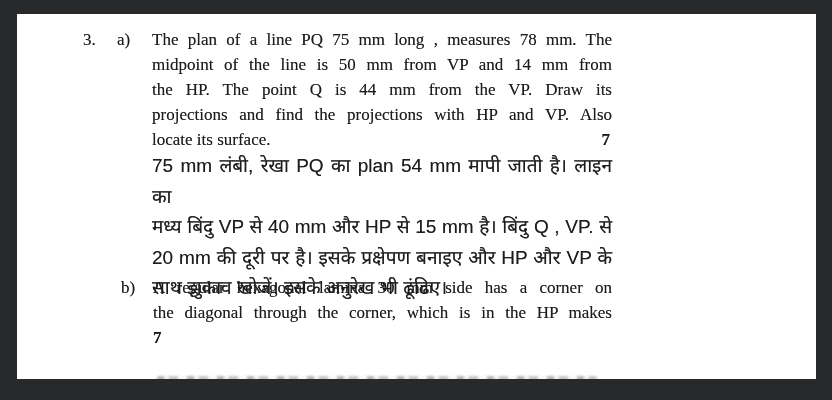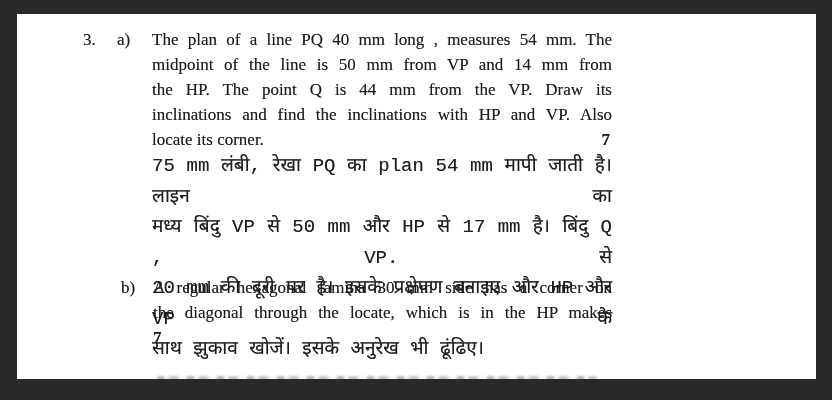--- a/index.html
+++ b/index.html
@@ -53,21 +53,21 @@
     font-size: 17px;
     line-height: 25px;
   }
   .block-hi-a {
     position: absolute;
     left: 135px;
     top: 137px;
     width: 460px;
     font-size: 19px;
     line-height: 30.5px;
-    font-family: Liberation Mono, monospace;
+    font-family: Liberation Sans, sans-serif;
   }
   .block-en-b {
     position: absolute;
     left: 136px;
     top: 261px;
     width: 459px;
     font-size: 17px;
     line-height: 25px;
   }
   .jline {
@@ -105,42 +105,42 @@
 <body>
 
 <div class="scene">
   <div class="paper scan-text">
 
     <div class="q-number">3.</div>
 
     <div class="part-letter-a">a)</div>
 
     <div class="block-en-a">
-      <div class="jline">The plan of a line PQ 40 mm long , measures 54 mm. The</div>
+      <div class="jline">The plan of a line PQ 75 mm long , measures 78 mm. The</div>
       <div class="jline">midpoint of the line is 50 mm from VP and 14 mm from</div>
       <div class="jline">the HP. The point Q is 44 mm from the VP. Draw its</div>
-      <div class="jline">inclinations and find the inclinations with HP and VP. Also</div>
+      <div class="jline">projections and find the projections with HP and VP. Also</div>
       <div class="lastline">
-        <span>locate its corner.</span>
+        <span>locate its surface.</span>
         <span class="marks">7</span>
       </div>
     </div>
 
     <div class="block-hi-a">
       <div class="jline">75 mm लंबी, रेखा PQ का plan 54 mm  मापी जाती है। लाइन का</div>
-      <div class="jline">मध्य बिंदु VP से 50 mm और HP से 17 mm है। बिंदु Q , VP. से</div>
+      <div class="jline">मध्य बिंदु VP से 40 mm और HP से 15 mm है। बिंदु Q , VP. से</div>
       <div class="jline">20 mm की दूरी पर है। इसके प्रक्षेपण बनाइए और HP और VP के</div>
       <div class="plainline">साथ झुकाव खोजें। इसके अनुरेख भी ढूंढिए।</div>
     </div>
 
     <div class="part-letter-b">b)</div>
 
     <div class="block-en-b">
       <div class="jline">A regular hexagonal lamina 30 mm side has a corner on</div>
-      <div class="jline">the diagonal through the locate, which is in the HP makes</div>
+      <div class="jline">the diagonal through the corner, which is in the HP makes</div>
       <div class="lastline">
         <span class="marks">7</span>
       </div>
     </div>
 
     <div class="cutoff-strip"></div>
 
   </div>
 </div>
 

